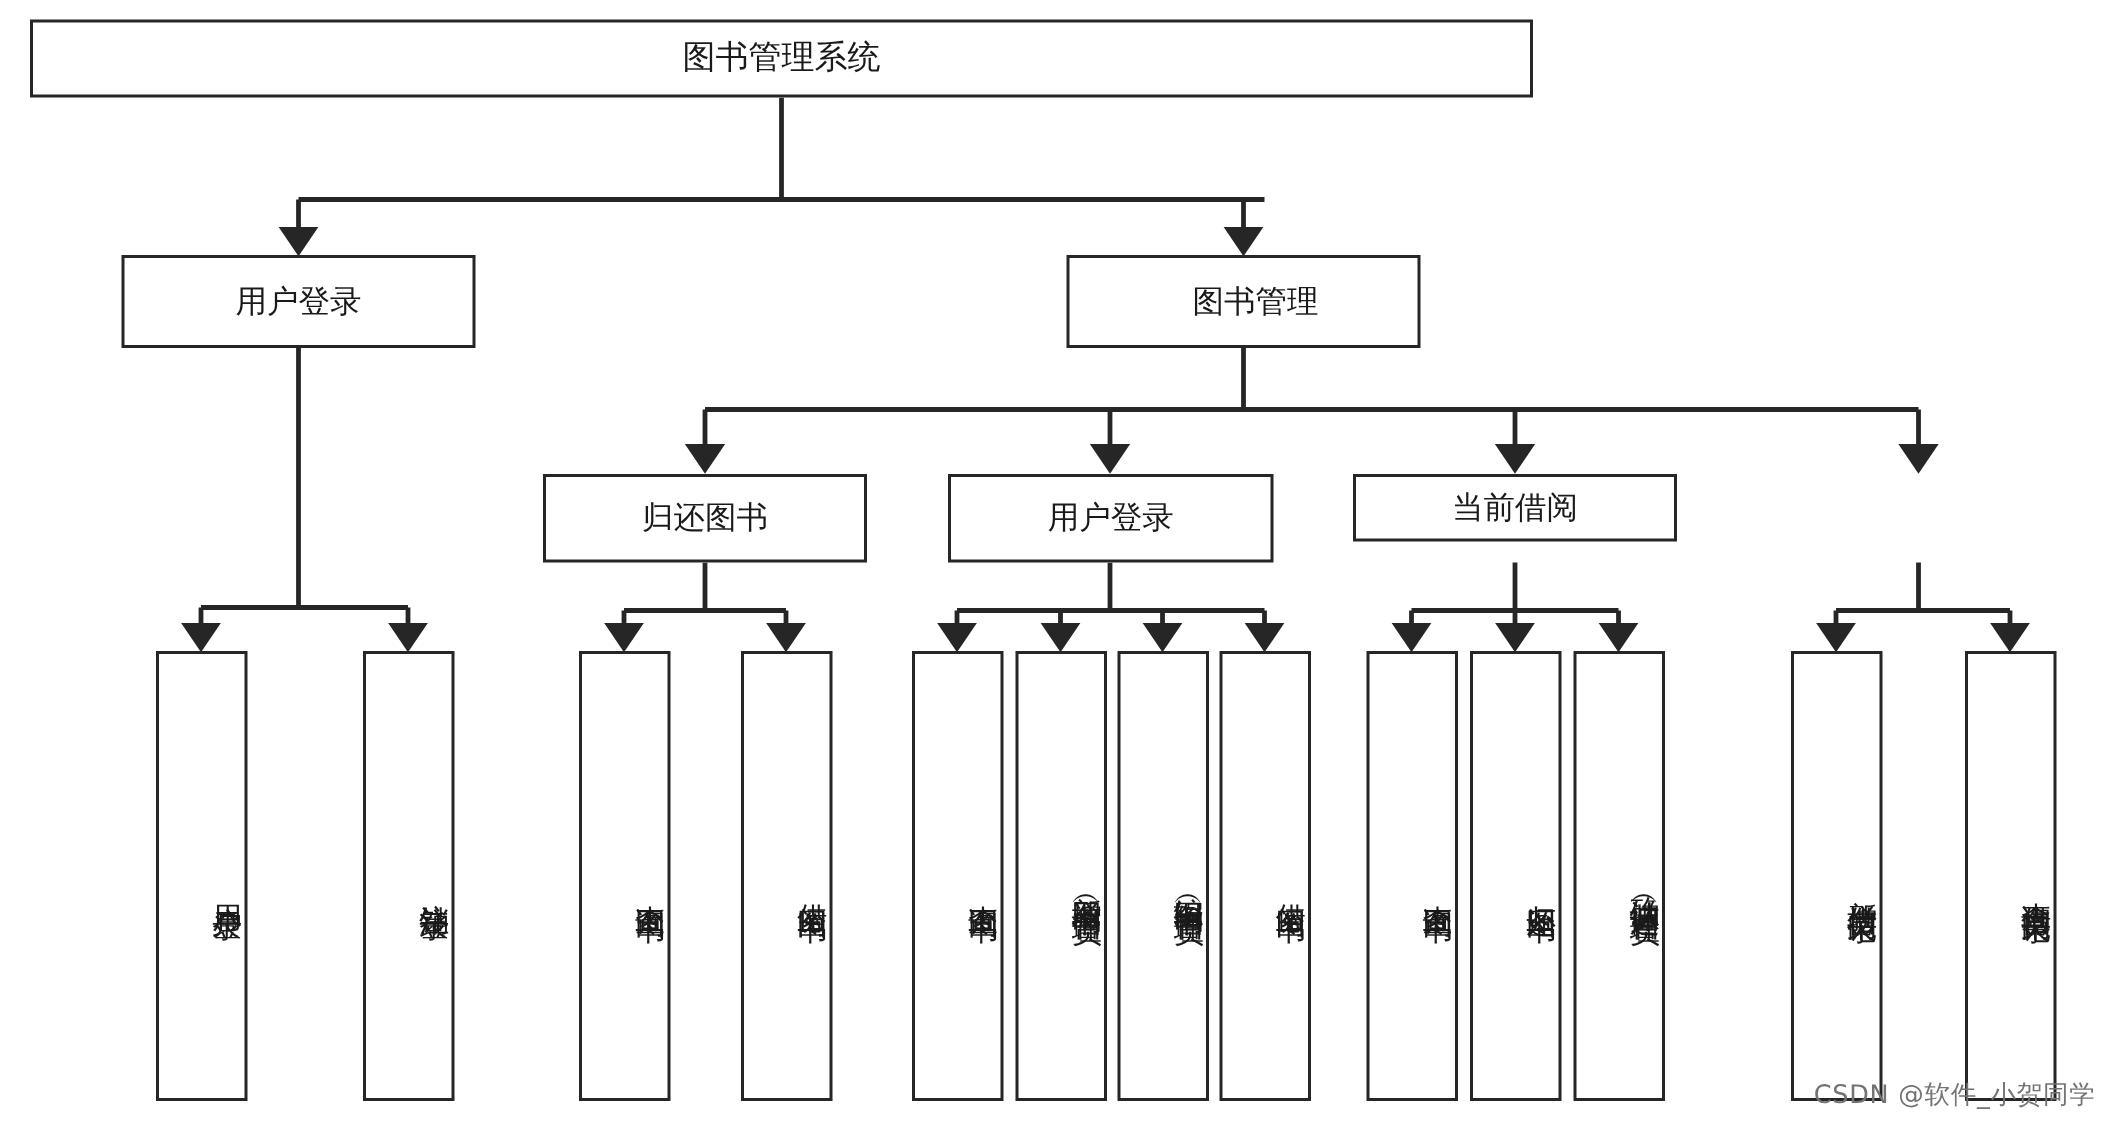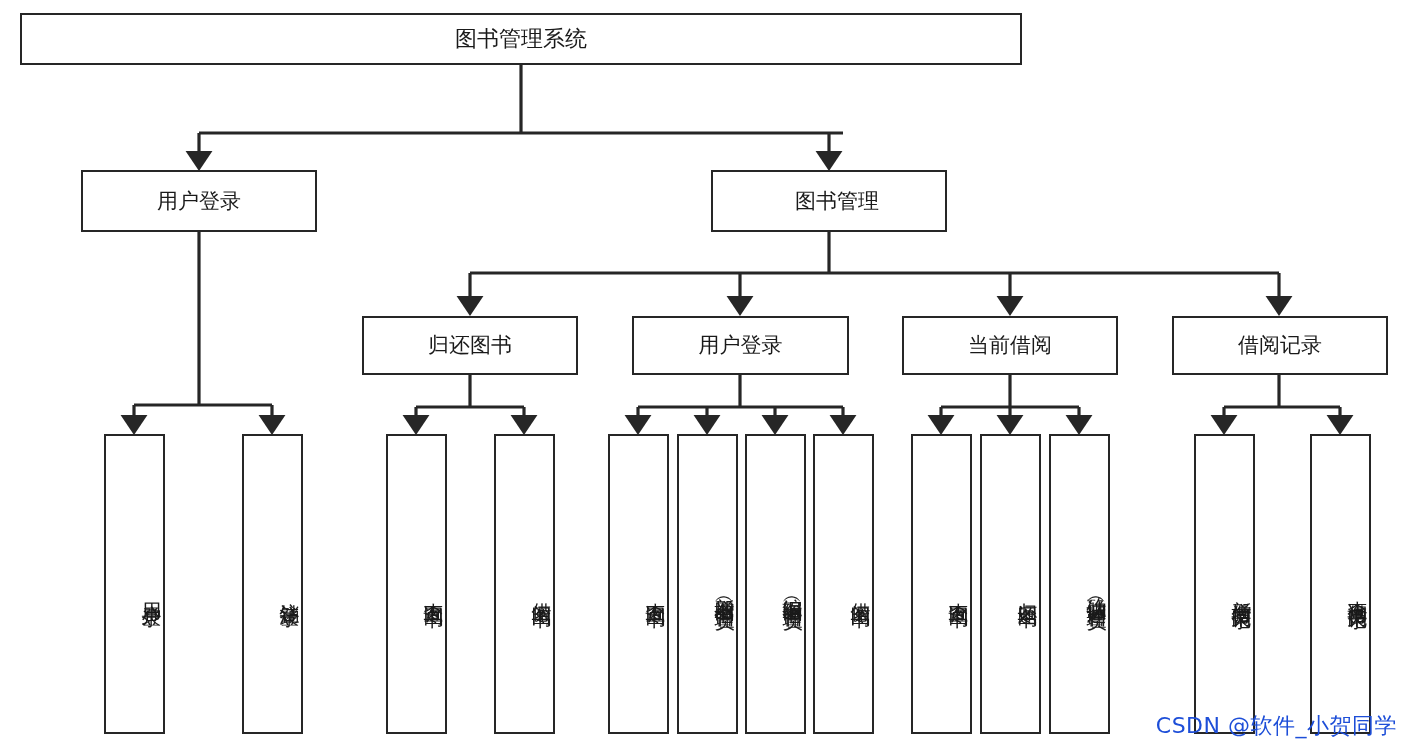--- a/index.html
+++ b/index.html
@@ -55,22 +55,22 @@
   }
   .node.vert .vlabel {
     writing-mode: vertical-rl;
     text-orientation: upright;
     white-space: nowrap;
   }
   .watermark {
     position: absolute;
     right: 8px;
     bottom: 6px;
-    font-size: 22px;
-    color: #1d4ed8;
+    font-size: 17px;
+    color: #737373;
     letter-spacing: 0.5px;
     white-space: nowrap;
     user-select: none;
   }
 </style>
 </head>
 <body>
 
 <div id="canvas">
 
@@ -134,25 +134,22 @@
   <div class="node horiz" style="left:711px; top:170px; width:236px; height:62px;padding-left:16px;">
     <span>图书管理</span>
   </div>
 
   <div class="node horiz" style="left:362px; top:316px; width:216px; height:59px;">
     <span>归还图书</span>
   </div>
   <div class="node horiz" style="left:632px; top:316px; width:217px; height:59px;">
     <span>用户登录</span>
   </div>
-  <div class="node horiz" style="left:902px; top:316px; width:216px; height:59px;font-family:Liberation Serif, serif;">
+  <div class="node horiz" style="left:902px; top:316px; width:216px; height:45px;font-family:Liberation Serif, serif;">
     <span>当前借阅</span>
-  </div>
-  <div class="node horiz" style="left:1172px; top:316px; width:216px; height:59px;">
-    <span>借阅记录</span>
   </div>
 
   <div class="node vert" style="left:104px; top:434px; width:61px; height:300px;">
     <span class="vlabel">用户登录</span>
   </div>
   <div class="node vert" style="left:242px; top:434px; width:61px; height:300px;">
     <span class="vlabel">注销登录</span>
   </div>
 
   <div class="node vert" style="left:386px; top:434px; width:61px; height:300px;">

